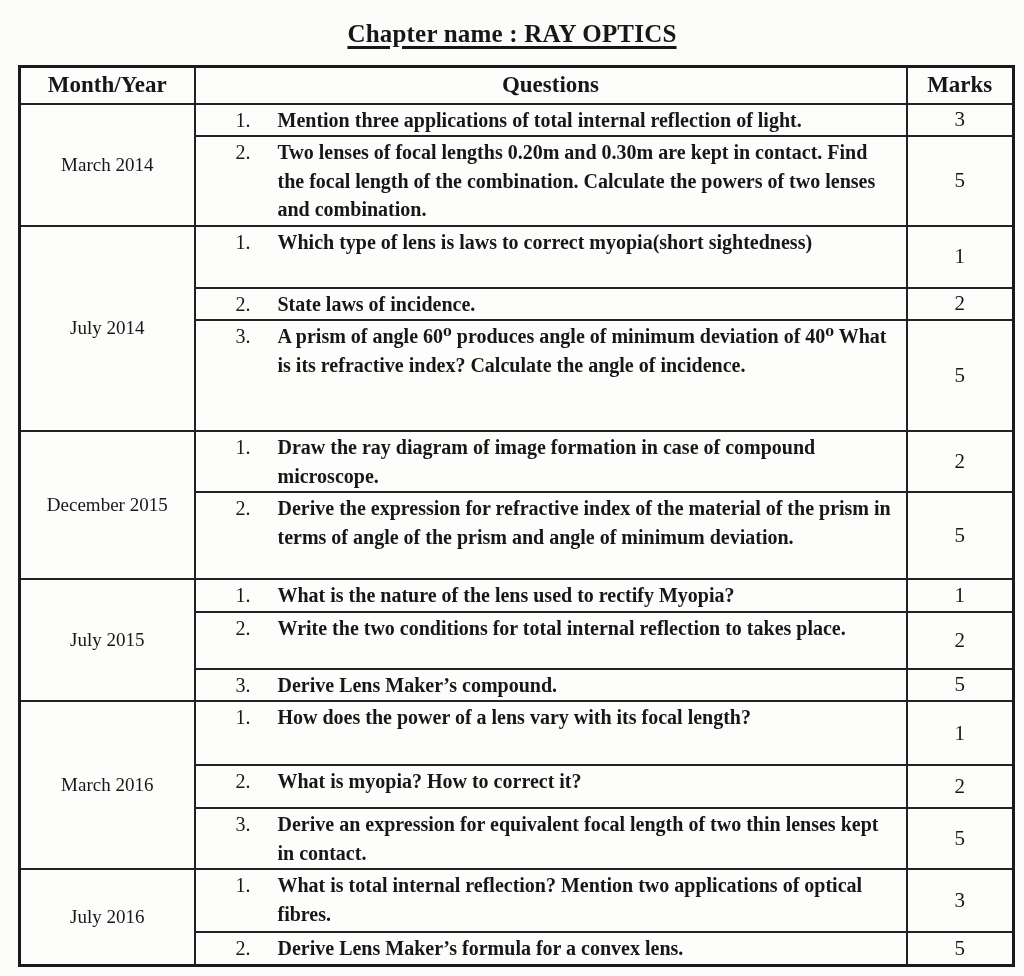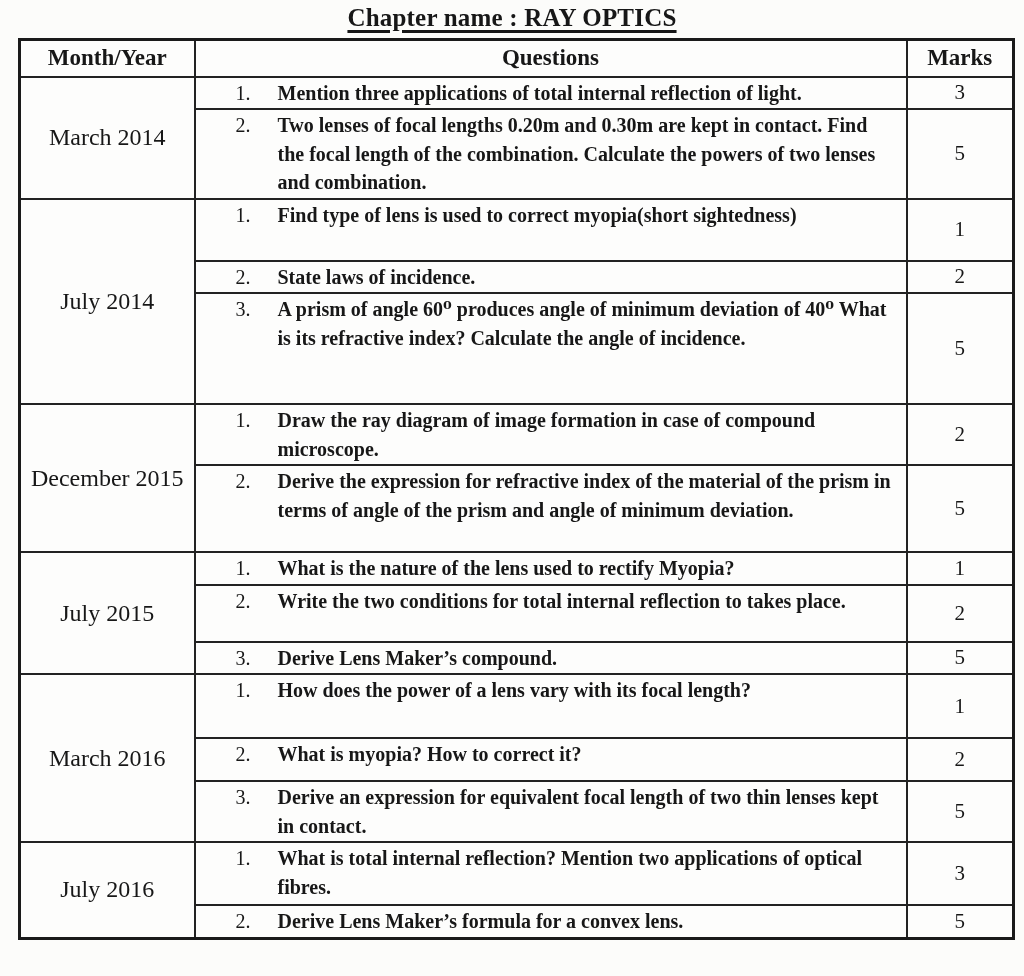--- a/index.html
+++ b/index.html
@@ -12,21 +12,21 @@
     background: #fcfcfa;
     font-family: "Liberation Serif", "DejaVu Serif", serif;
     color: #171717;
     overflow: hidden;
   }
   .titles {
     text-align: center;
     padding-top: 2px;
   }
   .title-line {
-    margin: 0;
+    margin: 16px;
     font-size: 25px;
     line-height: 31px;
     font-weight: bold;
     text-decoration: underline;
     text-decoration-thickness: 2.5px;
     text-underline-offset: 4px;
     letter-spacing: 0.2px;
   }
   table.qtable {
     border-collapse: collapse;
@@ -45,21 +45,21 @@
   }
   .qtable th {
     font-size: 23px;
     line-height: 26px;
     font-weight: bold;
     padding: 4px 2px;
   }
   td.month-cell {
     text-align: center;
     vertical-align: middle;
-    font-size: 24px;
+    font-size: 19px;
   }
   td.qcell {
     vertical-align: top;
   }
   .qwrap {
     display: flex;
     align-items: flex-start;
     padding: 1px 8px 1px 40px;
     font-size: 20px;
     line-height: 28.5px;
@@ -116,21 +116,21 @@
     </div>
         </td>
     <td class="marks-cell">5</td>
   </tr>
 
   <tr style="height:62px">
     <td class="month-cell" rowspan="3">July 2014</td>
     <td class="qcell">
           <div class="qwrap">
       <span class="qnum">1.</span>
-      <span class="qtext">Find type of lens is used to correct myopia(short sightedness)</span>
+      <span class="qtext">Which type of lens is laws to correct myopia(short sightedness)</span>
     </div>
         </td>
     <td class="marks-cell">1</td>
   </tr>
   <tr style="height:29px">
     <td class="qcell">
           <div class="qwrap">
       <span class="qnum">2.</span>
       <span class="qtext">State laws of incidence.</span>
     </div>

